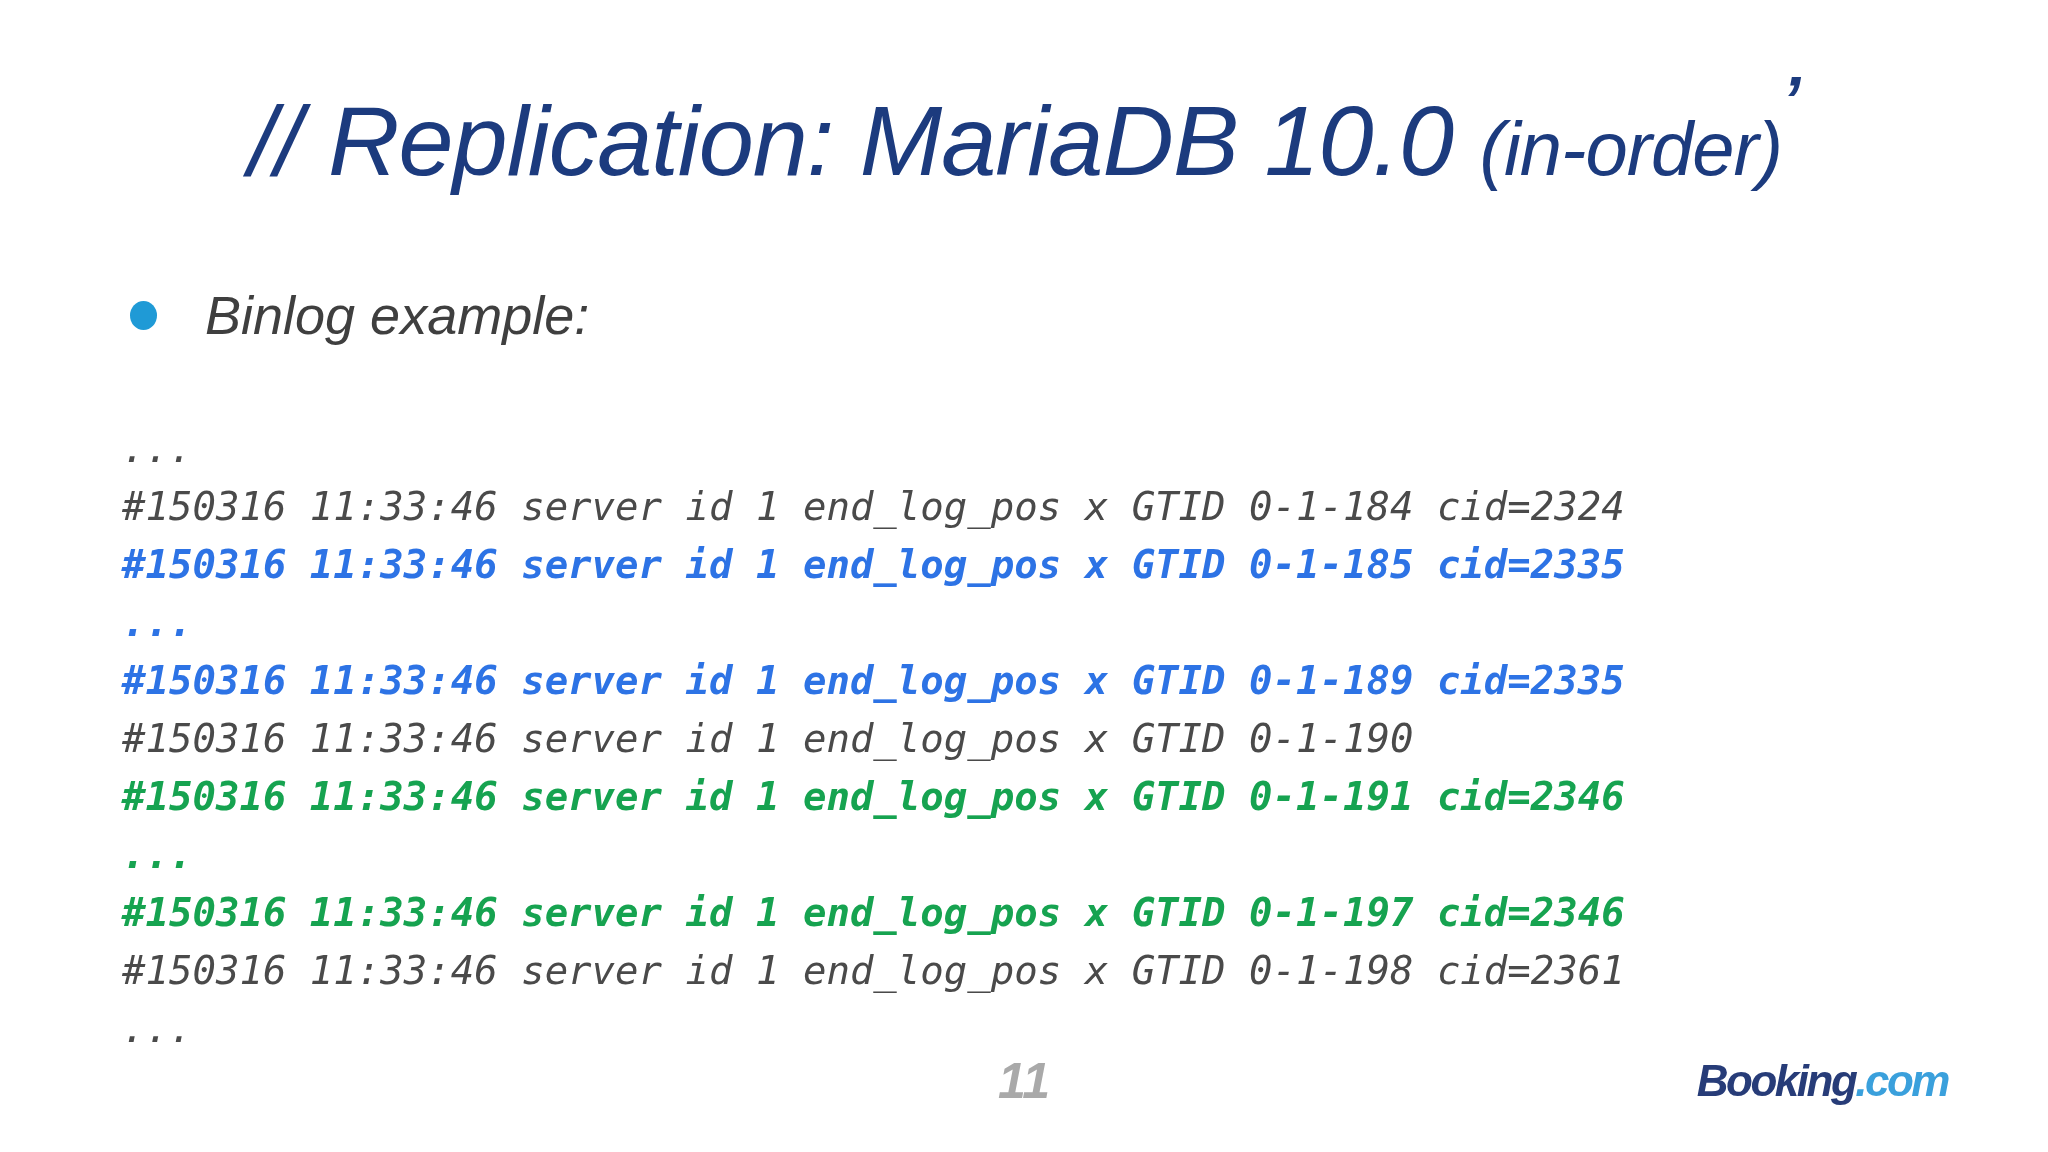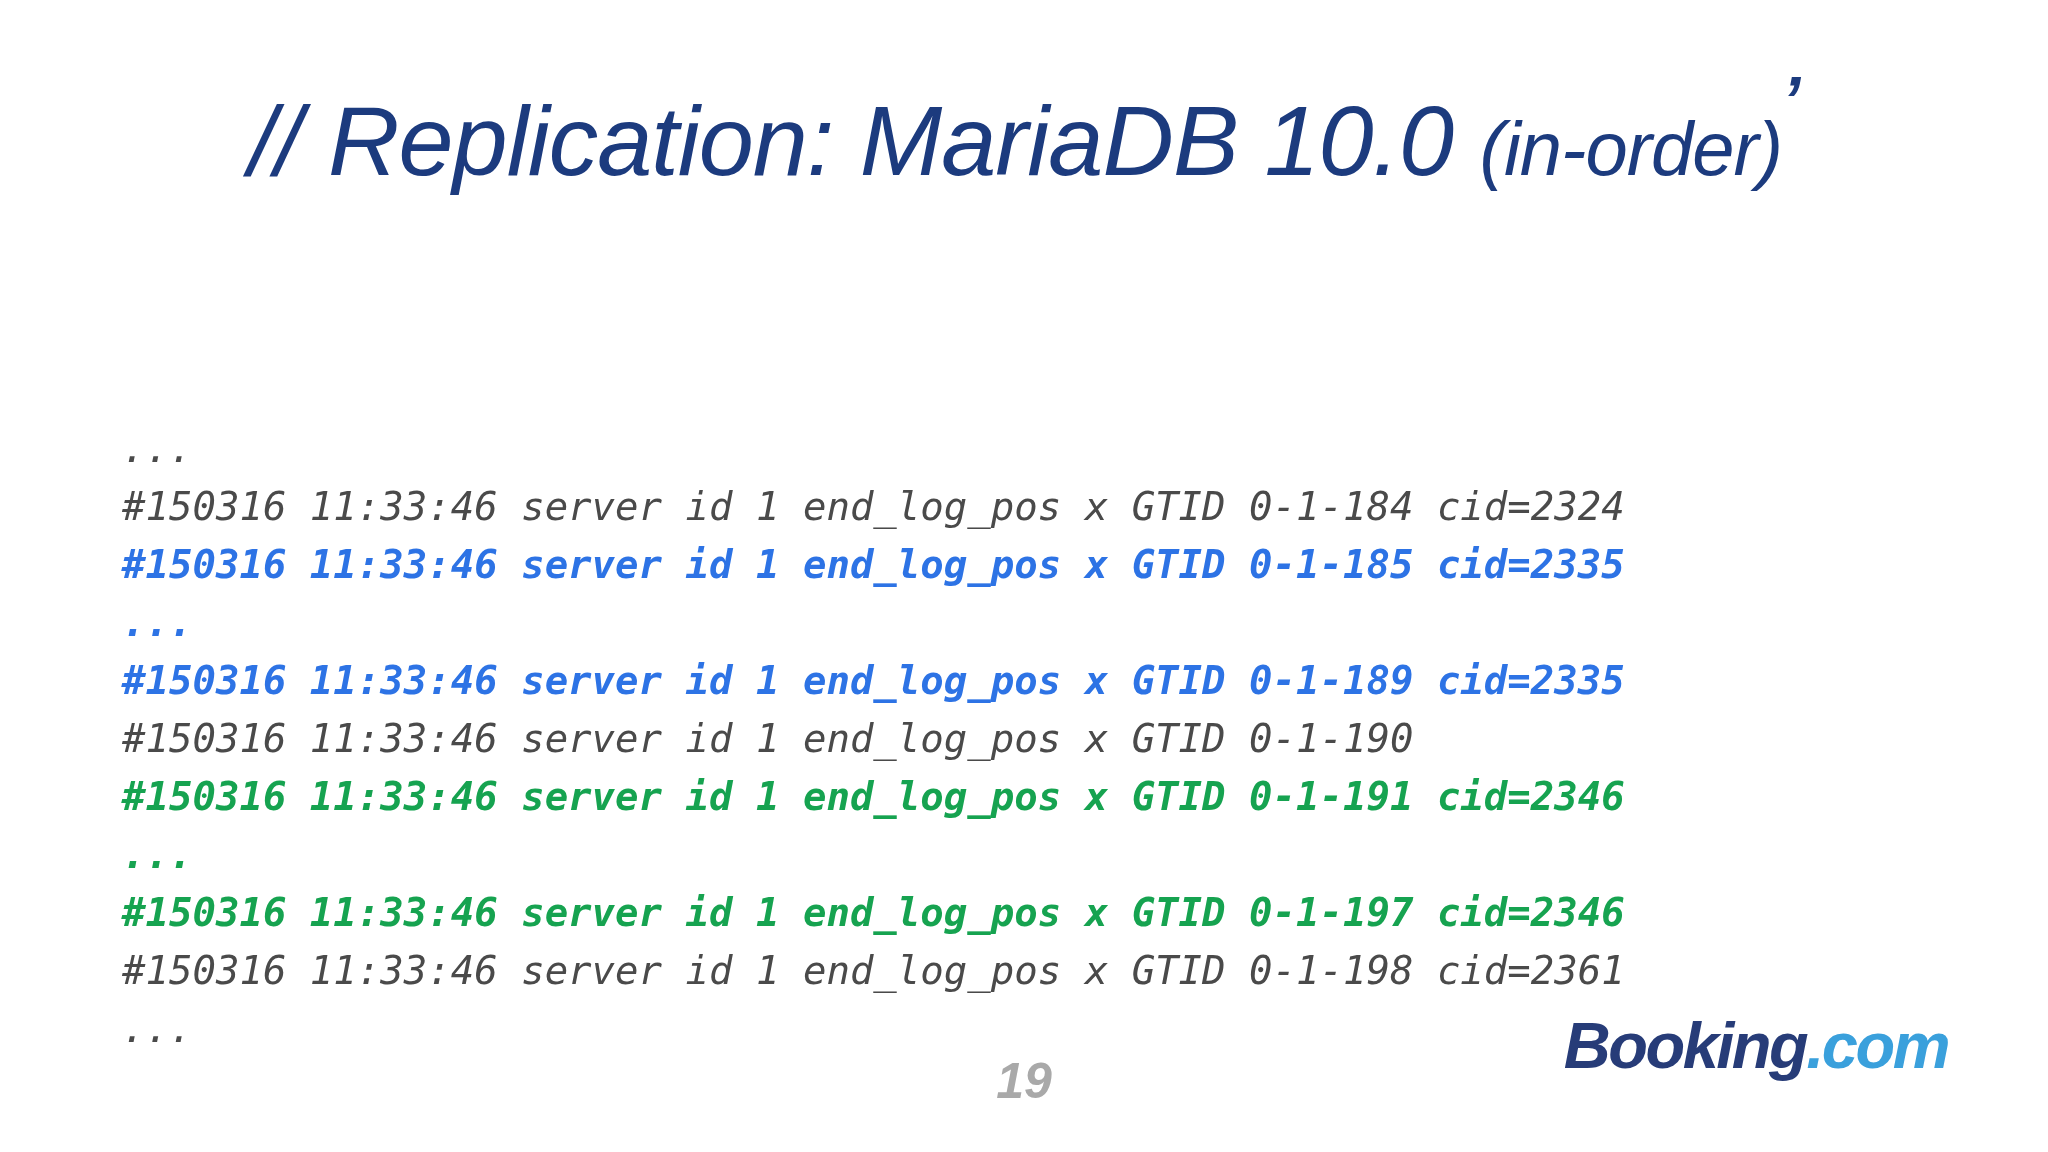--- a/index.html
+++ b/index.html
@@ -81,37 +81,41 @@
     top: 1052px;
     left: 0;
     width: 100%;
     text-align: center;
     font-size: 50px;
     font-weight: 700;
     color: var(--c-page);
   }
   .logo {
     position: absolute;
-    top: 1008px;
+    top: 1056px;
     right: 100px;
-    font-size: 65px;
+    font-size: 44px;
     font-weight: 700;
     letter-spacing: -2.5px;
     white-space: nowrap;
   }
   .logo .logo-primary { color: var(--c-logo-1); }
   .logo .logo-secondary { color: var(--c-logo-2); }
 </style>
 </head>
 <body>
 
 <div class="slide">
 
   <div class="title"><span>// Replication: MariaDB 10.0 </span><span class="title-suffix">(in-order)</span><span class="title-tick">’</span></div>
 
+  <div class="bullet-row">
+    <span class="bullet-dot"></span>
+    <span class="bullet-label">Binlog example:</span>
+  </div>
 
   <div class="code-block"><span class="code-line normal">...</span><span class="code-line normal">#150316 11:33:46 server id 1 end_log_pos x GTID 0-1-184 cid=2324</span><span class="code-line blue">#150316 11:33:46 server id 1 end_log_pos x GTID 0-1-185 cid=2335</span><span class="code-line blue">...</span><span class="code-line blue">#150316 11:33:46 server id 1 end_log_pos x GTID 0-1-189 cid=2335</span><span class="code-line normal">#150316 11:33:46 server id 1 end_log_pos x GTID 0-1-190</span><span class="code-line green">#150316 11:33:46 server id 1 end_log_pos x GTID 0-1-191 cid=2346</span><span class="code-line green">...</span><span class="code-line green">#150316 11:33:46 server id 1 end_log_pos x GTID 0-1-197 cid=2346</span><span class="code-line normal">#150316 11:33:46 server id 1 end_log_pos x GTID 0-1-198 cid=2361</span><span class="code-line normal">...</span></div>
 
-  <div class="page-number">19</div>
+  <div class="page-number">11</div>
 
   <div class="logo"><span class="logo-primary">Booking</span><span class="logo-secondary">.com</span></div>
 
 </div>
 
 </body></html>

